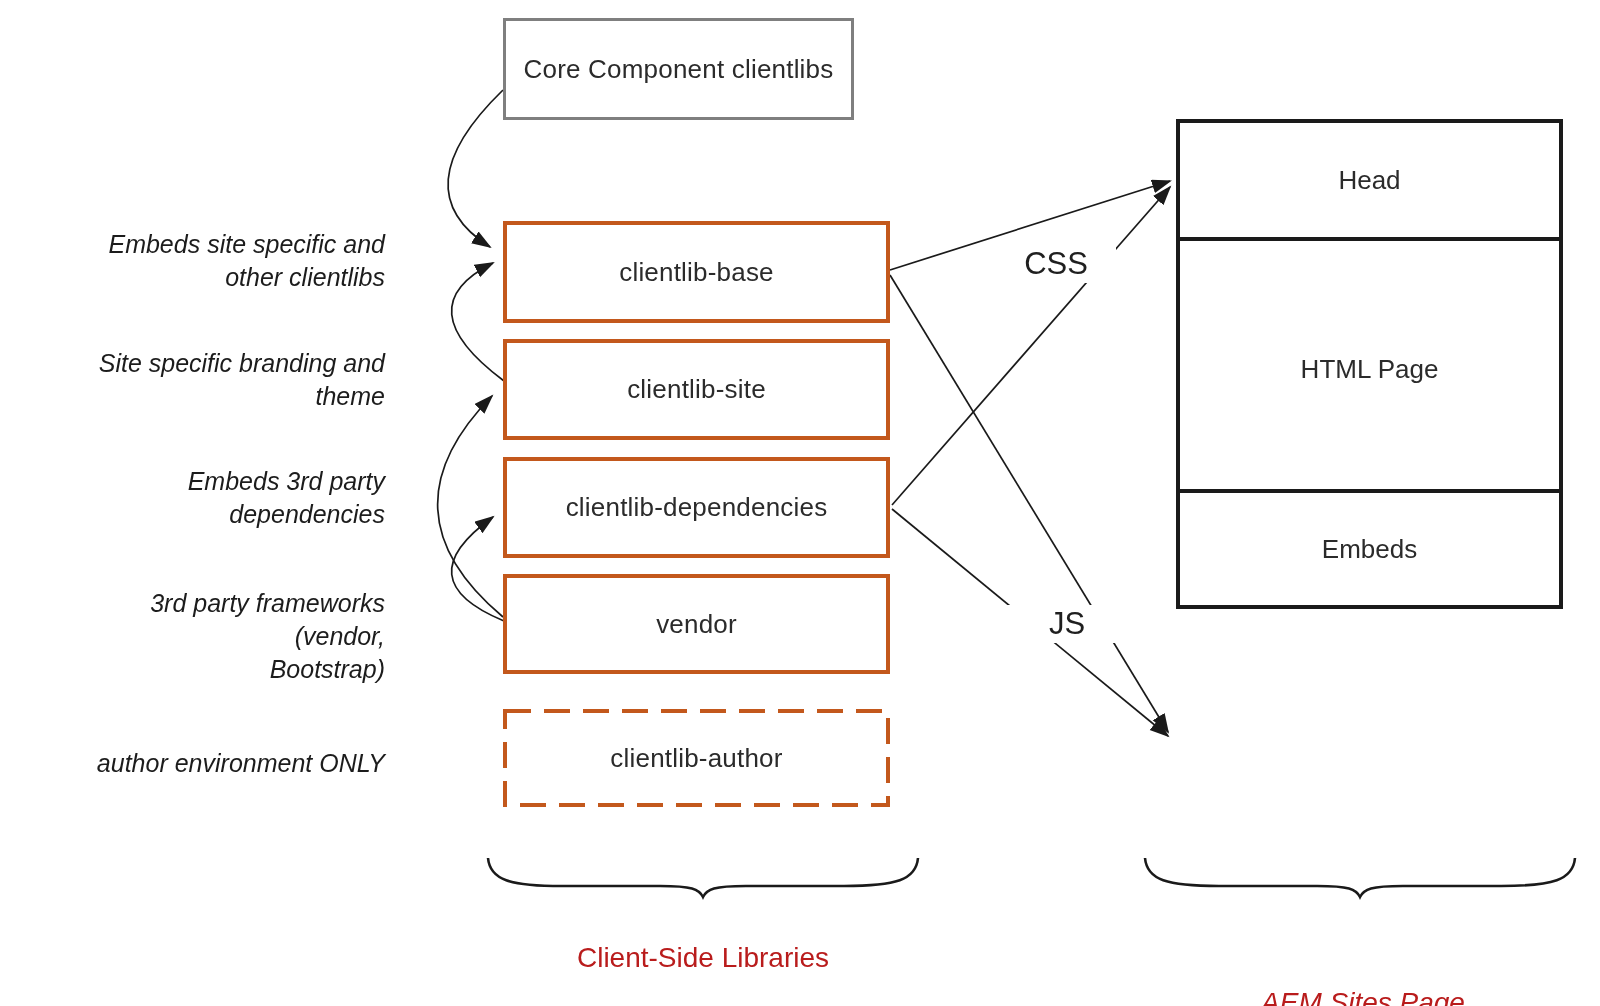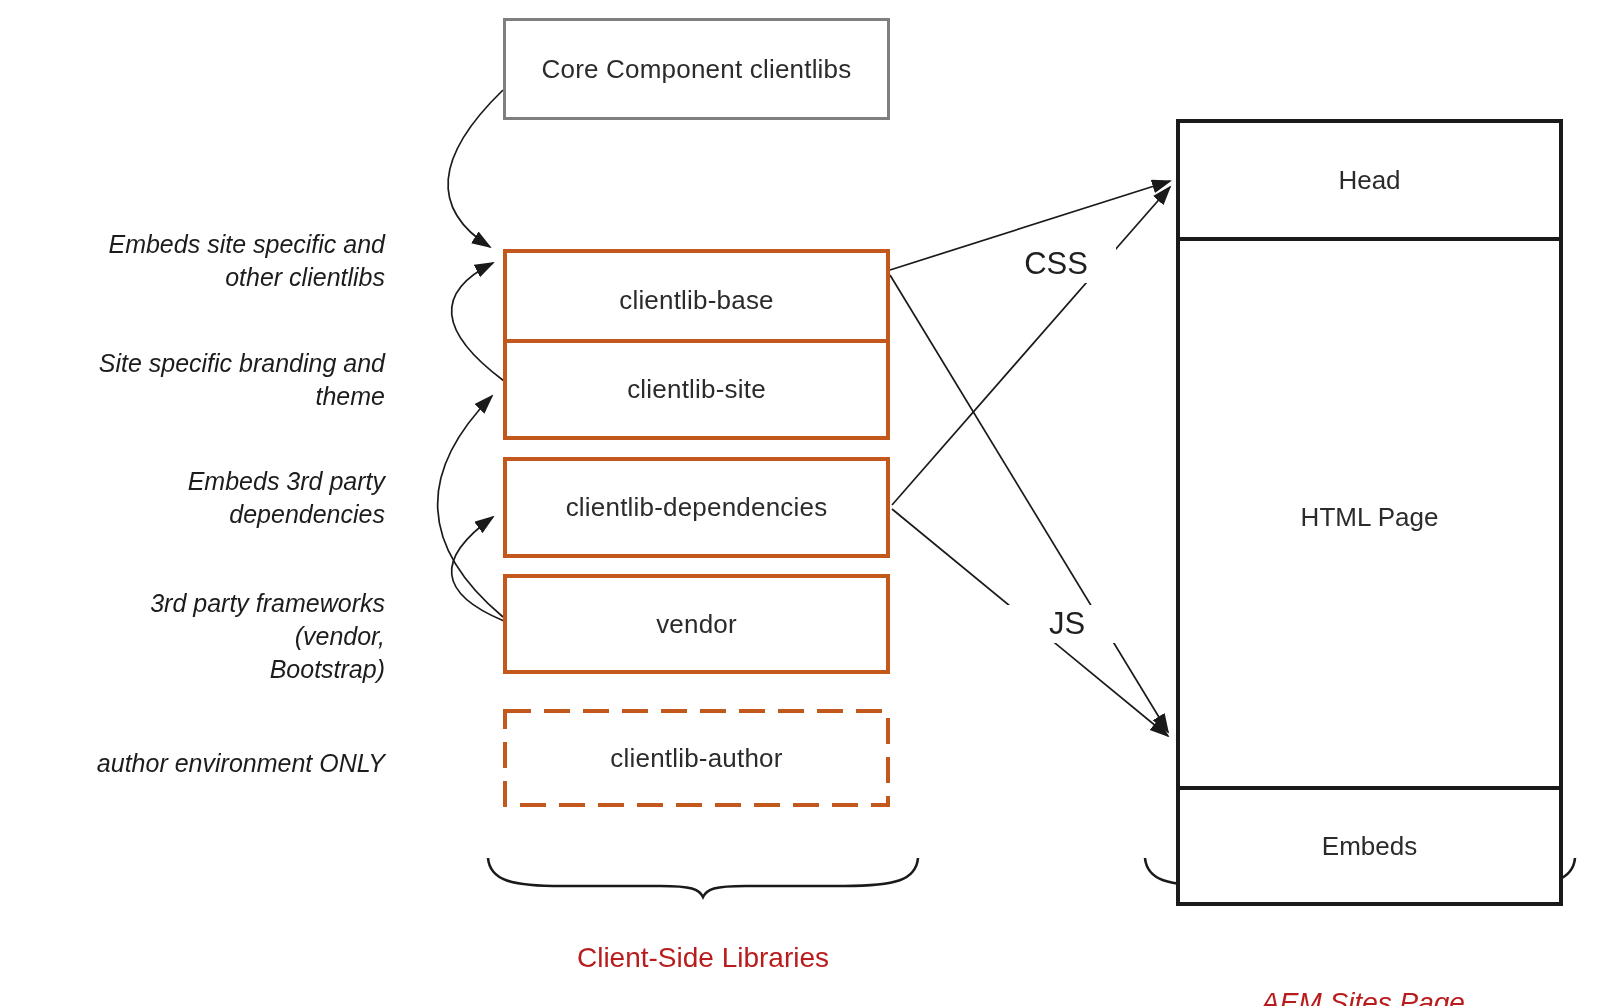--- a/index.html
+++ b/index.html
@@ -14,21 +14,21 @@
     font-size:26px;color:#2b2b2b;letter-spacing:0.2px;
   }
   .node.core{border:3px solid #7f7f7f;}
   .node.lib{border:4px solid #c3581c;}
   .node.authorbox{background:transparent;z-index:2;} 
   .annotation{
     position:absolute;left:55px;width:330px;text-align:right;z-index:2;
     font-style:italic;font-size:25px;line-height:33px;color:#1c1c1c;
   }
   .aem-box{
-    position:absolute;left:1176px;top:119px;width:387px;height:787px;
+    position:absolute;left:1176px;top:119px;width:387px;height:490px;
     box-sizing:border-box;border:4px solid #1a1a1a;background:#ffffff;
     display:flex;flex-direction:column;z-index:2;
   }
   .aem-section{display:flex;align-items:center;justify-content:center;
     font-size:26px;color:#2b2b2b;box-sizing:border-box;}
   .aem-head{height:118px;border-bottom:4px solid #1a1a1a;}
   .aem-middle{flex:1;margin-top:8px;}
   .aem-bottom{height:116px;border-top:4px solid #1a1a1a;}
   .edge-label{
     position:absolute;z-index:3;text-align:center;font-size:31px;color:#1f1f1f;
@@ -61,25 +61,25 @@
     <path d="M892,509 L1168,736" fill="none" stroke="#1a1a1a" stroke-width="1.7" marker-end="url(#arrow)"></path>
 
     <rect x="505" y="711" width="383" height="94" fill="#ffffff" stroke="#c3581c" stroke-width="4" stroke-dasharray="26 13"></rect>
 
     <path d="M488,858 C490,880 510,886 562,886 L660,886 C692,886 699,889 703,897
              C707,889 714,886 746,886 L844,886 C896,886 916,880 918,858" fill="none" stroke="#1a1a1a" stroke-width="2.6"></path>
     <path d="M1145,858 C1147,880 1167,886 1219,886 L1317,886 C1349,886 1356,889 1360,897
              C1364,889 1371,886 1403,886 L1501,886 C1553,886 1573,880 1575,858" fill="none" stroke="#1a1a1a" stroke-width="2.6"></path>
   </svg>
 
-  <div class="node core" style="left:503px;top:18px;width:387px;height:102px;">
+  <div class="node core" style="left:503px;top:18px;width:351px;height:102px;">
     <span>Core Component clientlibs</span>
   </div>
 
-  <div class="node lib" style="left:503px;top:221px;width:387px;height:102px;margin-top:28px;">
+  <div class="node lib" style="left:503px;top:221px;width:387px;height:102px;">
     <span>clientlib-base</span>
   </div>
   <div class="node lib" style="left:503px;top:339px;width:387px;height:101px;">
     <span>clientlib-site</span>
   </div>
   <div class="node lib" style="left:503px;top:457px;width:387px;height:101px;">
     <span>clientlib-dependencies</span>
   </div>
   <div class="node lib" style="left:503px;top:574px;width:387px;height:100px;">
     <span>vendor</span>

